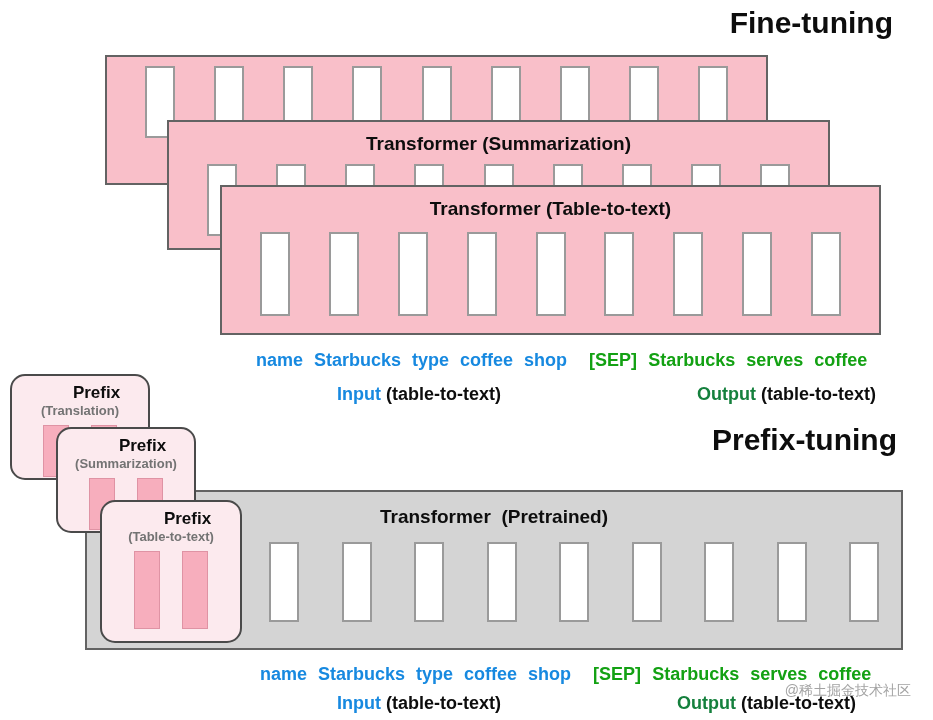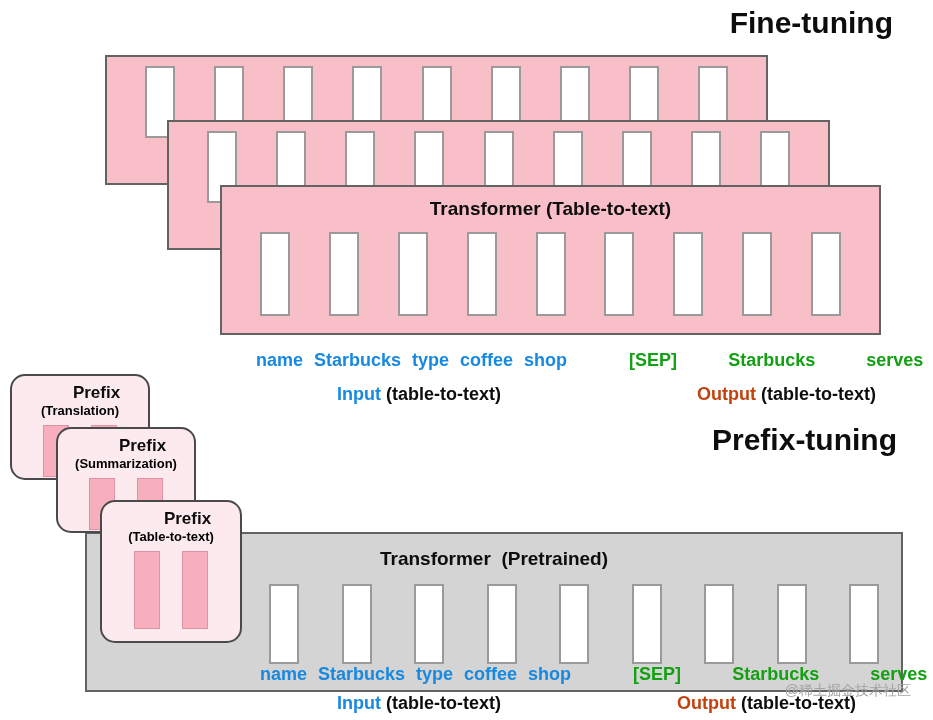--- a/index.html
+++ b/index.html
@@ -17,50 +17,50 @@
   .slot{width:30px;background:#ffffff;border:2px solid #9a9a9a;box-sizing:border-box;}
   #tcard-1{left:105px;top:55px;width:663px;height:130px;z-index:1;}
   #tcard-2{left:167px;top:120px;width:663px;height:130px;z-index:2;}
   #tcard-3{left:220px;top:185px;width:661px;height:150px;z-index:3;}
   #tcard-1 .slot,#tcard-2 .slot{height:72px;}
   #tcard-3 .slot-row{margin-top:12px;}
   #tcard-3 .slot{height:84px;}
 
   
   .gray-card{position:absolute;left:85px;top:490px;width:818px;height:160px;background:#d4d4d4;
-             border:2px solid #636363;box-sizing:border-box;z-index:1;margin-top:42px;}
+             border:2px solid #636363;box-sizing:border-box;z-index:1;}
   .gray-card .tlabel{margin-top:14px;}
   .gray-card .slot-row{padding:0;margin:14px 22px 0 182px;}
   .gray-card .slot{height:80px;}
 
   
   .pcard{position:absolute;width:140px;background:#fceaee;border:2px solid #4a4a4a;border-radius:15px;
          box-sizing:border-box;text-align:center;}
   .plabel{font-weight:bold;font-size:17px;margin-top:7px;color:#0d0d0d;padding-left:33px;}
-  .psub{font-weight:bold;font-size:13px;color:#000000;}
+  .psub{font-weight:bold;font-size:13px;color:#737373;}
   .pbars{display:flex;justify-content:center;gap:22px;margin-top:7px;}
   .pbar{width:26px;background:#f7aebd;border:1px solid #df93a4;box-sizing:border-box;}
   #pcard-1{left:10px;top:374px;height:106px;z-index:2;}
   #pcard-2{left:56px;top:427px;height:106px;z-index:3;}
   #pcard-3{left:100px;top:500px;width:142px;height:143px;z-index:4;}
   #pcard-1 .pbar,#pcard-2 .pbar{height:52px;}
   #pcard-3 .pbar{height:78px;}
 
   
   .token-row{position:absolute;display:flex;gap:22px;font-weight:bold;font-size:18px;white-space:nowrap;z-index:5;}
   .tok-group{display:flex;gap:11px;}
   .tok-in span{color:#1789e0;}
-  .tok-out span{color:#13a113;margin-left:40px;}
+  .tok-out span{color:#13a113;}
   #tokens-ft{left:256px;top:350px;}
   #tokens-pt{left:260px;top:664px;}
 
   
   .io-label{position:absolute;font-weight:bold;font-size:18px;text-align:right;white-space:nowrap;z-index:5;}
   .io-label .in{color:#1789e0;}
-  .io-label .out{color:#c2410c;}
+  .io-label .out{color:#15803d;}
   .io-label .sfx{color:#0d0d0d;}
   #ft-input-label{left:337px;top:384px;width:150px;}
   #ft-output-label{left:697px;top:384px;width:160px;}
   #pt-input-label{left:337px;top:693px;width:150px;}
   #pt-output-label{left:677px;top:693px;width:160px;}
 
   .watermark{position:absolute;right:22px;top:682px;font-size:14px;color:#a3a3a3;z-index:6;}
 </style>
 </head>
 <body>
@@ -77,20 +77,21 @@
         <div class="slot"></div>
         <div class="slot"></div>
         <div class="slot"></div>
         <div class="slot"></div>
         <div class="slot"></div>
         <div class="slot"></div>
       </div>
   </div>
 
   <div class="tcard" id="tcard-2">
+    <div class="tlabel">Transformer (Summarization)</div>
     <div class="slot-row">
         <div class="slot"></div>
         <div class="slot"></div>
         <div class="slot"></div>
         <div class="slot"></div>
         <div class="slot"></div>
         <div class="slot"></div>
         <div class="slot"></div>
         <div class="slot"></div>
         <div class="slot"></div>

